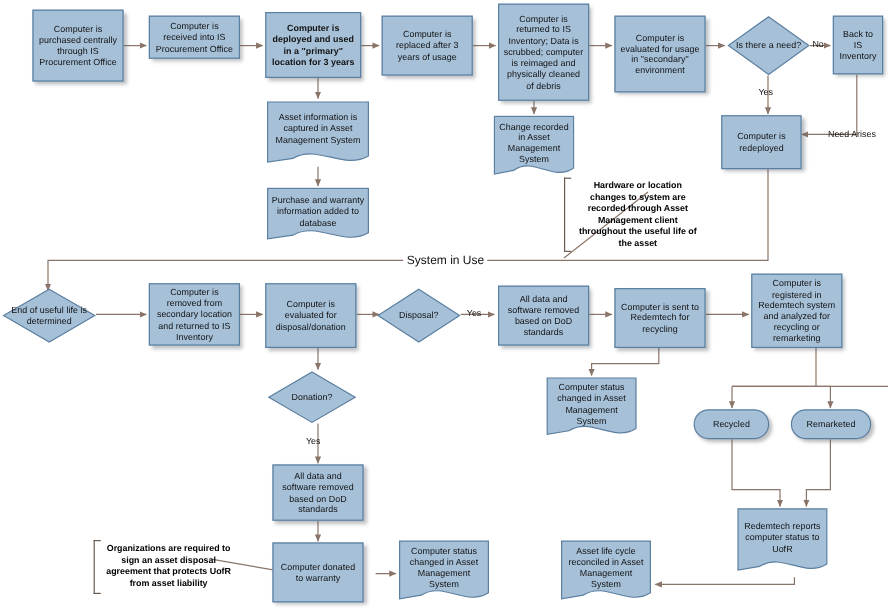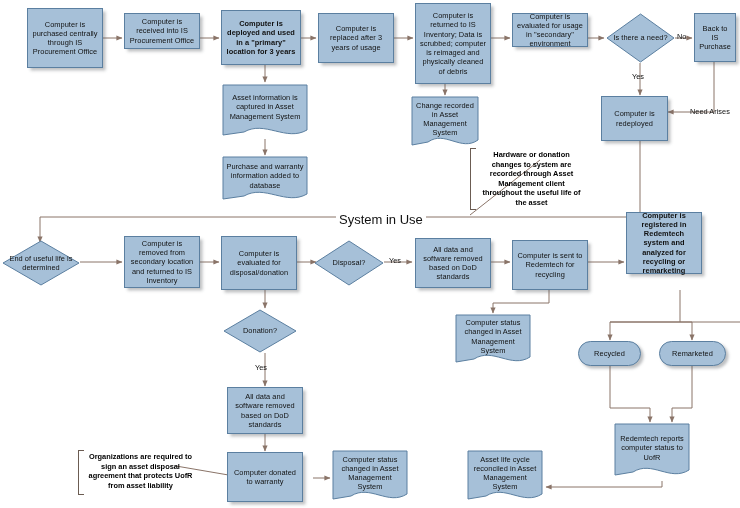--- a/index.html
+++ b/index.html
@@ -12,21 +12,21 @@
   .dia{background:transparent;box-shadow:none;border:0;}
   .dia .dlabel{position:relative;z-index:2;padding:0 6px;}
   .dia svg{position:absolute;left:0;top:0;width:100%;height:100%;z-index:1;}
   .doc{background:transparent;border:0;box-shadow:none;}
   .doc svg{position:absolute;left:0;top:0;width:100%;height:100%;z-index:1;}
   .doc .dtext{position:relative;z-index:2;padding:0 4px;width:100%;box-sizing:border-box;}
   .edgelabel{position:absolute;font-size:7.4px;color:#111;background:transparent;white-space:nowrap;}
   .note{position:absolute;font-size:7.4px;line-height:9.6px;color:#000;text-align:center;font-weight:bold;box-sizing:border-box;}
   .note .nb{position:absolute;left:0;top:0;bottom:0;width:5px;border-left:1px solid #6b5c52;border-top:1px solid #6b5c52;border-bottom:1px solid #6b5c52;}
   .note .ntx{display:block;padding:2px 4px 2px 9px;}
-  .syslabel{position:absolute;font-size:13px;color:#111;background:#fff;padding:0 3px;white-space:nowrap;}
+  .syslabel{position:absolute;font-size:10px;color:#111;background:#fff;padding:0 3px;white-space:nowrap;}
 </style>
 </head>
 <body>
 
 <div id="canvas">
 
   <svg id="wires" viewBox="0 0 740 508">
     <defs>
       <marker id="ah" markerWidth="7" markerHeight="7" refX="5.6" refY="3" orient="auto" markerUnits="userSpaceOnUse">
         <path d="M0,0.4 L6,3 L0,5.6 z" fill="#8a7468"></path>
@@ -106,33 +106,33 @@
   </div>
 
   <div class="node proc" style="left:318px;top:13px;width:76px;height:50px;">
     <span>Computer is replaced after 3 years of usage</span>
   </div>
 
   <div class="node proc" style="left:415px;top:3px;width:76px;height:81px;align-items:center;">
     <span>Computer is returned to IS Inventory; Data is scrubbed; computer is reimaged and physically cleaned of debris</span>
   </div>
 
-  <div class="node proc" style="left:512px;top:13px;width:76px;height:34px;">
+  <div class="node proc" style="left:512px;top:13px;width:76px;height:64px;">
     <span>Computer is evaluated for usage in "secondary" environment</span>
   </div>
 
   <div class="node dia" style="left:606px;top:13px;width:69px;height:50px;">
     <svg viewBox="0 0 69 50" preserveAspectRatio="none">
       <polygon points="34.5,1 68,25 34.5,49 1,25" fill="#a6c0d8" stroke="#5b7fa0" stroke-width="1"></polygon>
     </svg>
     <span class="dlabel">Is there a need?</span>
   </div>
 
   <div class="node proc" style="left:694px;top:13px;width:42px;height:49px;">
-    <span>Back to IS Purchase</span>
+    <span>Back to IS Inventory</span>
   </div>
 
   <div class="node proc" style="left:601px;top:96px;width:67px;height:45px;">
     <span>Computer is redeployed</span>
   </div>
 
   <div class="node doc" style="left:222px;top:84px;width:86px;height:56px;">
     <svg viewBox="0 0 86 56" preserveAspectRatio="none">
       <path d="M1,1 L85,1 L85,46 C64,58 43,36 22,48 L1,51 Z" fill="#a6c0d8" stroke="#5b7fa0" stroke-width="1"></path>
     </svg>
@@ -176,21 +176,21 @@
   </div>
 
   <div class="node proc" style="left:415px;top:238px;width:76px;height:50px;">
     <span>All data and software removed based on DoD standards</span>
   </div>
 
   <div class="node proc" style="left:512px;top:240px;width:76px;height:50px;">
     <span>Computer is sent to Redemtech for recycling</span>
   </div>
 
-  <div class="node proc" style="left:626px;top:212px;width:76px;height:62px;font-weight:bold;">
+  <div class="node proc" style="left:626px;top:228px;width:76px;height:62px;">
     <span>Computer is registered in Redemtech system and analyzed for recycling or remarketing</span>
   </div>
 
   <div class="node doc" style="left:455px;top:314px;width:76px;height:53px;">
     <svg viewBox="0 0 76 53" preserveAspectRatio="none">
       <path d="M1,1 L75,1 L75,43 C56,55 38,33 19,45 L1,48 Z" fill="#a6c0d8" stroke="#5b7fa0" stroke-width="1"></path>
     </svg>
     <span class="dtext" style="margin-top:-8px;">Computer status changed in Asset Management System</span>
   </div>
 
@@ -240,21 +240,21 @@
 
   <div class="edgelabel" style="left:677px;top:32px;">No</div>
   <div class="edgelabel" style="left:632px;top:72px;">Yes</div>
   <div class="edgelabel" style="left:690px;top:107px;text-align:right;">Need Arises</div>
   <div class="edgelabel" style="left:389px;top:256px;">Yes</div>
   <div class="edgelabel" style="left:255px;top:363px;">Yes</div>
   <div class="syslabel" style="left:336px;top:212px;">System in Use</div>
 
   <div class="note" style="left:470px;top:148px;width:118px;height:62px;">
     <span class="nb"></span>
-    <span class="ntx">Hardware or donation changes to system are recorded through Asset Management client throughout the useful life of the asset</span>
+    <span class="ntx">Hardware or location changes to system are recorded through Asset Management client throughout the useful life of the asset</span>
   </div>
 
   <div class="note" style="left:78px;top:450px;width:120px;height:45px;">
     <span class="nb"></span>
     <span class="ntx">Organizations are required to sign an asset disposal agreement that protects UofR from asset liability</span>
   </div>
 
 </div>
 
 </body></html>

